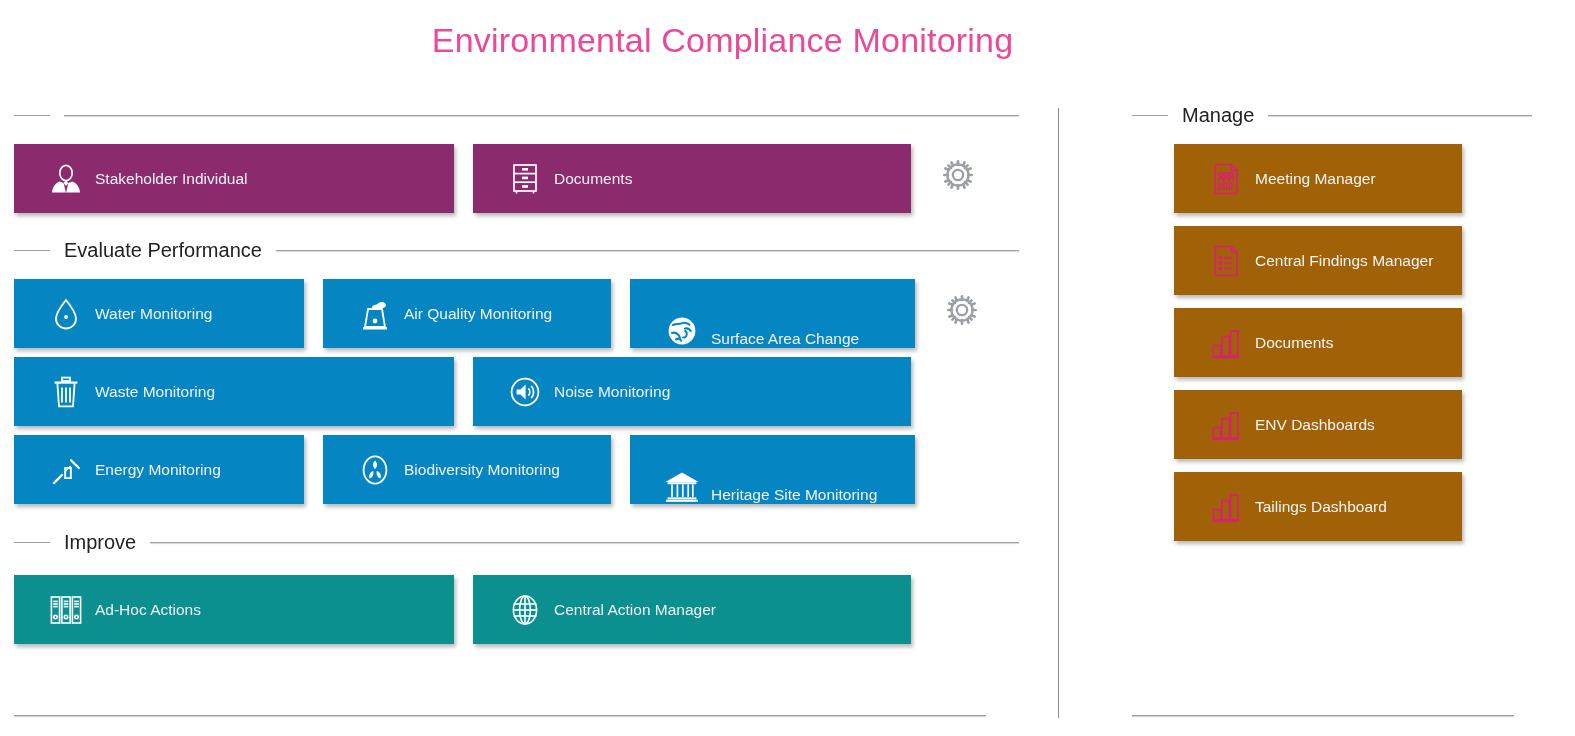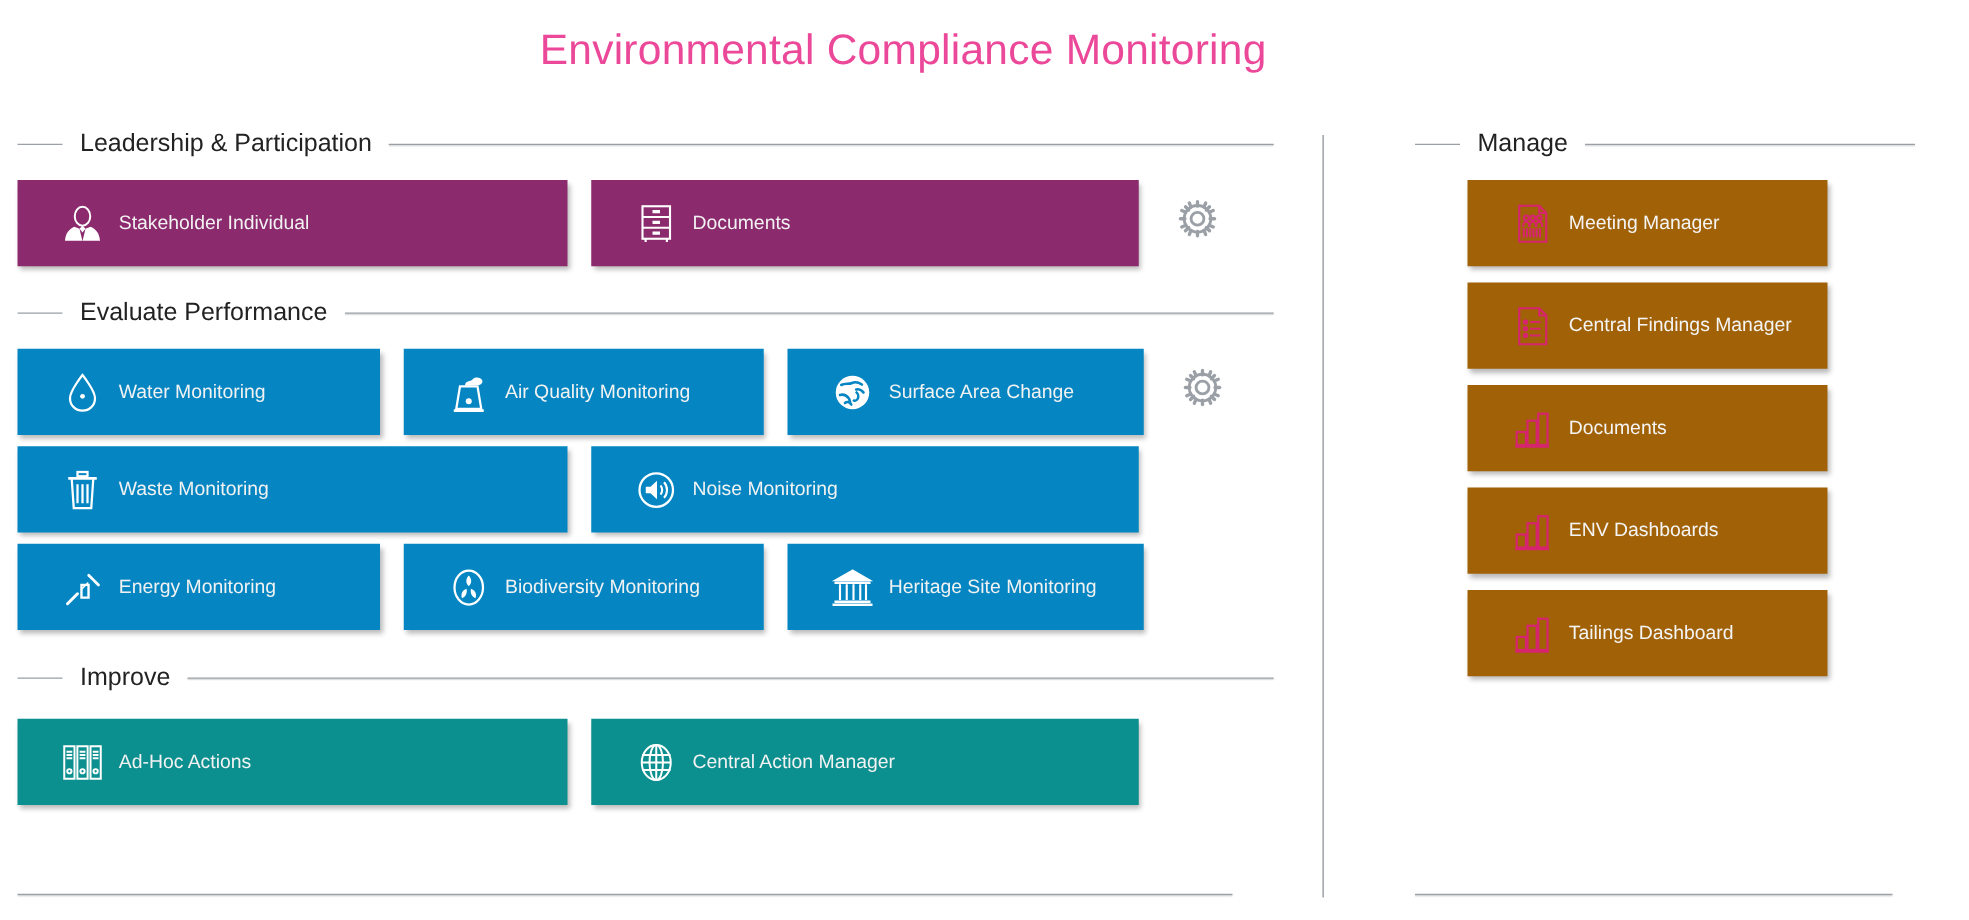--- a/index.html
+++ b/index.html
@@ -68,21 +68,21 @@
   .tile.blue   { background: #0586c2; }
   .tile.teal   { background: #0c8f8f; }
   .tile.gray   { background: #a16207; }
   .tile.gray .tile-label { color: #f4f4f4; }
 
   
   .w-440 { width: 440px; }
   .w-438 { width: 438px; }
   .w-290 { width: 290px; }
   .w-288 { width: 288px; }
-  .w-285 { width: 285px; }
+  .w-285 { width: 285px; align-items: flex-end; }
 
   
   .gear-wrap {
     width: 56px; flex: 0 0 56px; height: 61px;
     display: flex; align-items: center; justify-content: center;
   }
 
   
   .v-divider {
     position: absolute; left: 1058px; top: 108px;
@@ -105,21 +105,20 @@
 
 <div class="page">
 
   <div class="page-title">Environmental Compliance Monitoring</div>
 
   <div class="col-left">
 
     <div class="section-head">
       <div class="rule-short"></div>
       <div class="rule-gap"></div>
-      <div class="sec-label">Leadership &amp; Participation</div>
       <div class="rule-long"></div>
     </div>
 
     <div class="tile-row">
       <div class="tile purple w-440">
         <span class="tile-icon">
           <svg width="34" height="34" viewBox="0 0 34 34" fill="none" stroke="#ffffff" stroke-width="1.6">
             <ellipse cx="17" cy="11" rx="6.2" ry="7.6"></ellipse>
             <path d="M17 18.6 L14.6 21 L17 24 L19.4 21 Z" fill="#ffffff" stroke="none"></path>
             <path d="M10.5 19.4 C6 21.4 3.4 25 3 30.5 L31 30.5 C30.6 25 28 21.4 23.5 19.4 L19.4 21 L17 31 L14.6 21 Z" fill="#ffffff" stroke="none"></path>

